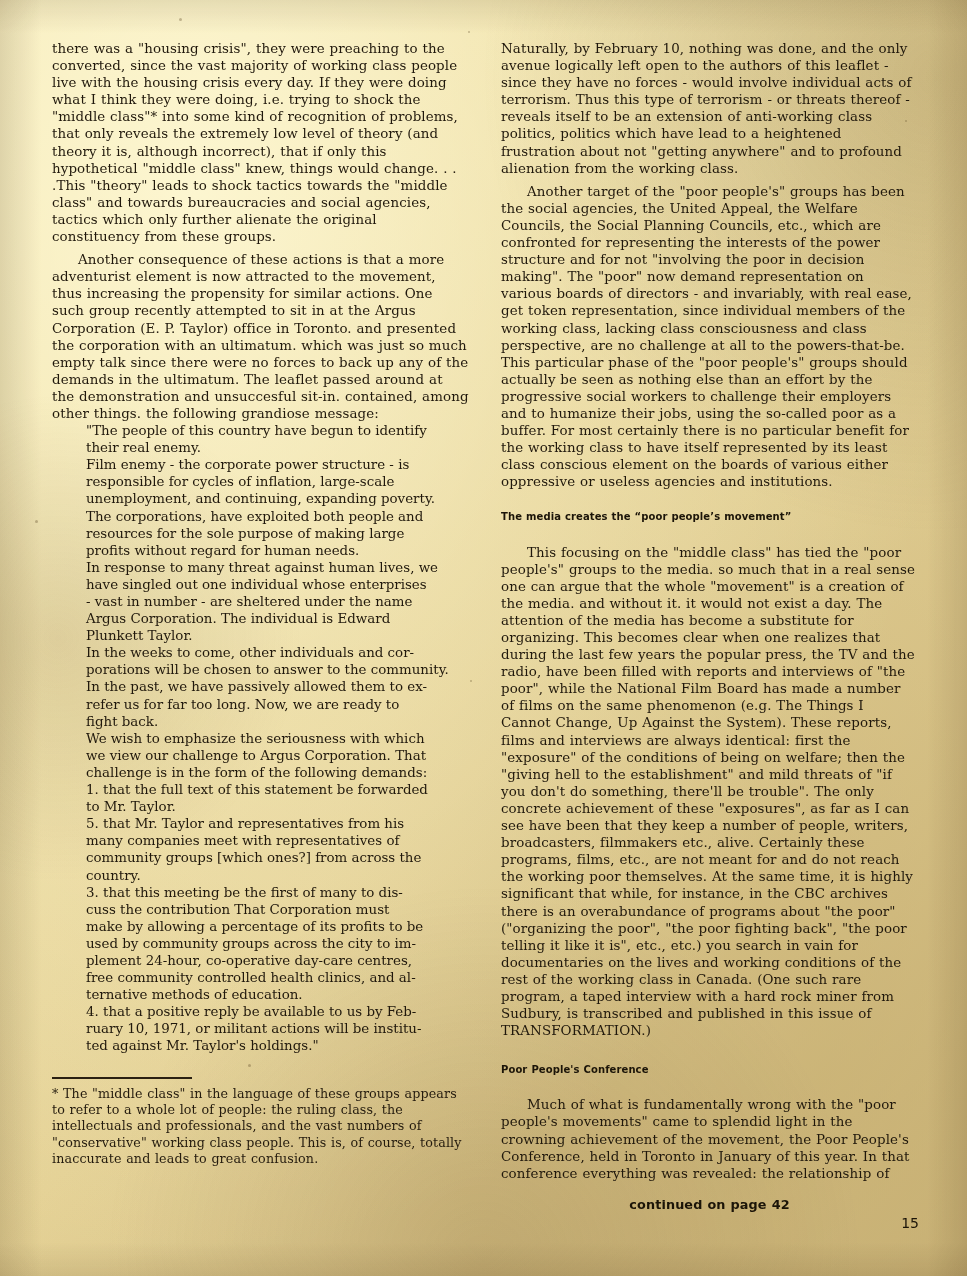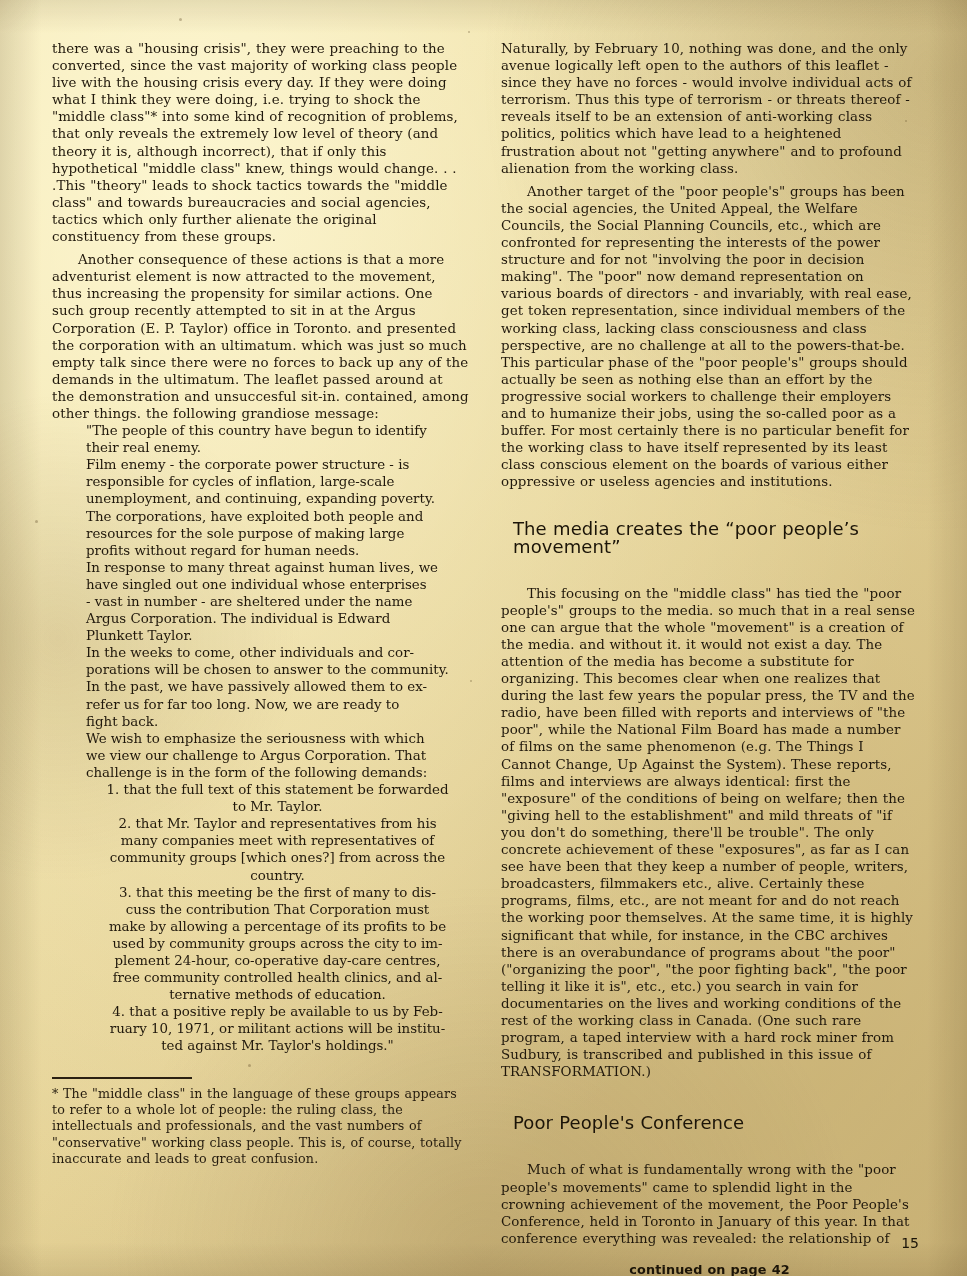--- a/index.html
+++ b/index.html
@@ -67,28 +67,28 @@
     text-indent: 0;
   }
   .quote {
     margin-left: 34px;
     width: 383px;
     font-size: 13.4px;
     line-height: 17.1px;
     color: #20180c;
   }
   .quote .q-line { text-indent: 0; }
-  .quote .q-item { text-indent: 0; text-align: center; }
+  .quote .q-item { text-indent: 0; }
   .subhead {
     font-family: "DejaVu Sans", sans-serif;
-    font-weight: normal;
-    font-size: 18px;
+    font-weight: bold;
+    font-size: 10px;
     color: #1b1408;
     letter-spacing: 0.1px;
-    margin: 12px;
+    margin: 0;
   }
   .rule {
     width: 140px;
     height: 2px;
     background: #2a2012;
     margin: 0 0 7px 0;
   }
   .footnote {
     font-size: 12.7px;
     line-height: 16.4px;
@@ -97,21 +97,21 @@
   .cont {
     font-family: "DejaVu Sans", sans-serif;
     font-weight: bold;
     font-size: 12.8px;
     text-align: center;
     color: #1b1408;
   }
   .pagenum {
     position: absolute;
     right: 48px;
-    bottom: 25px;
+    bottom: 45px;
     font-family: "DejaVu Sans", sans-serif;
     font-size: 14px;
     color: #1b1408;
     z-index: 3;
   }
   .sp6 { height: 6px; }
   .sp14 { height: 14px; }
   .sp18 { height: 18px; }
   .sp22 { height: 22px; }
   .speck {
@@ -159,21 +159,21 @@
         <div class="q-line">In the weeks to come, other individuals and cor-</div>
         <div class="q-line">porations will be chosen to answer to the community.</div>
         <div class="q-line">In the past, we have passively allowed them to ex-</div>
         <div class="q-line">refer us for far too long.  Now, we are ready to</div>
         <div class="q-line">fight back.</div>
         <div class="q-line">We wish to emphasize the seriousness with which</div>
         <div class="q-line">we view our challenge to Argus Corporation.  That</div>
         <div class="q-line">challenge is in the form of the following demands:</div>
         <div class="q-item">1.  that the full text of this statement be forwarded</div>
         <div class="q-item">to Mr. Taylor.</div>
-        <div class="q-item">2.  that Mr. Taylor and representatives from his</div>
+        <div class="q-item">5.  that Mr. Taylor and representatives from his</div>
         <div class="q-item">many companies meet with representatives of</div>
         <div class="q-item">community groups [which ones?] from across the</div>
         <div class="q-item">country.</div>
         <div class="q-item">3.  that this meeting be the first of many to dis-</div>
         <div class="q-item">cuss the contribution That Corporation must</div>
         <div class="q-item">make by allowing a percentage of its profits to be</div>
         <div class="q-item">used by community groups across the city to im-</div>
         <div class="q-item">plement 24-hour, co-operative day-care centres,</div>
         <div class="q-item">free community controlled health clinics, and al-</div>
         <div class="q-item">ternative methods of education.</div>

